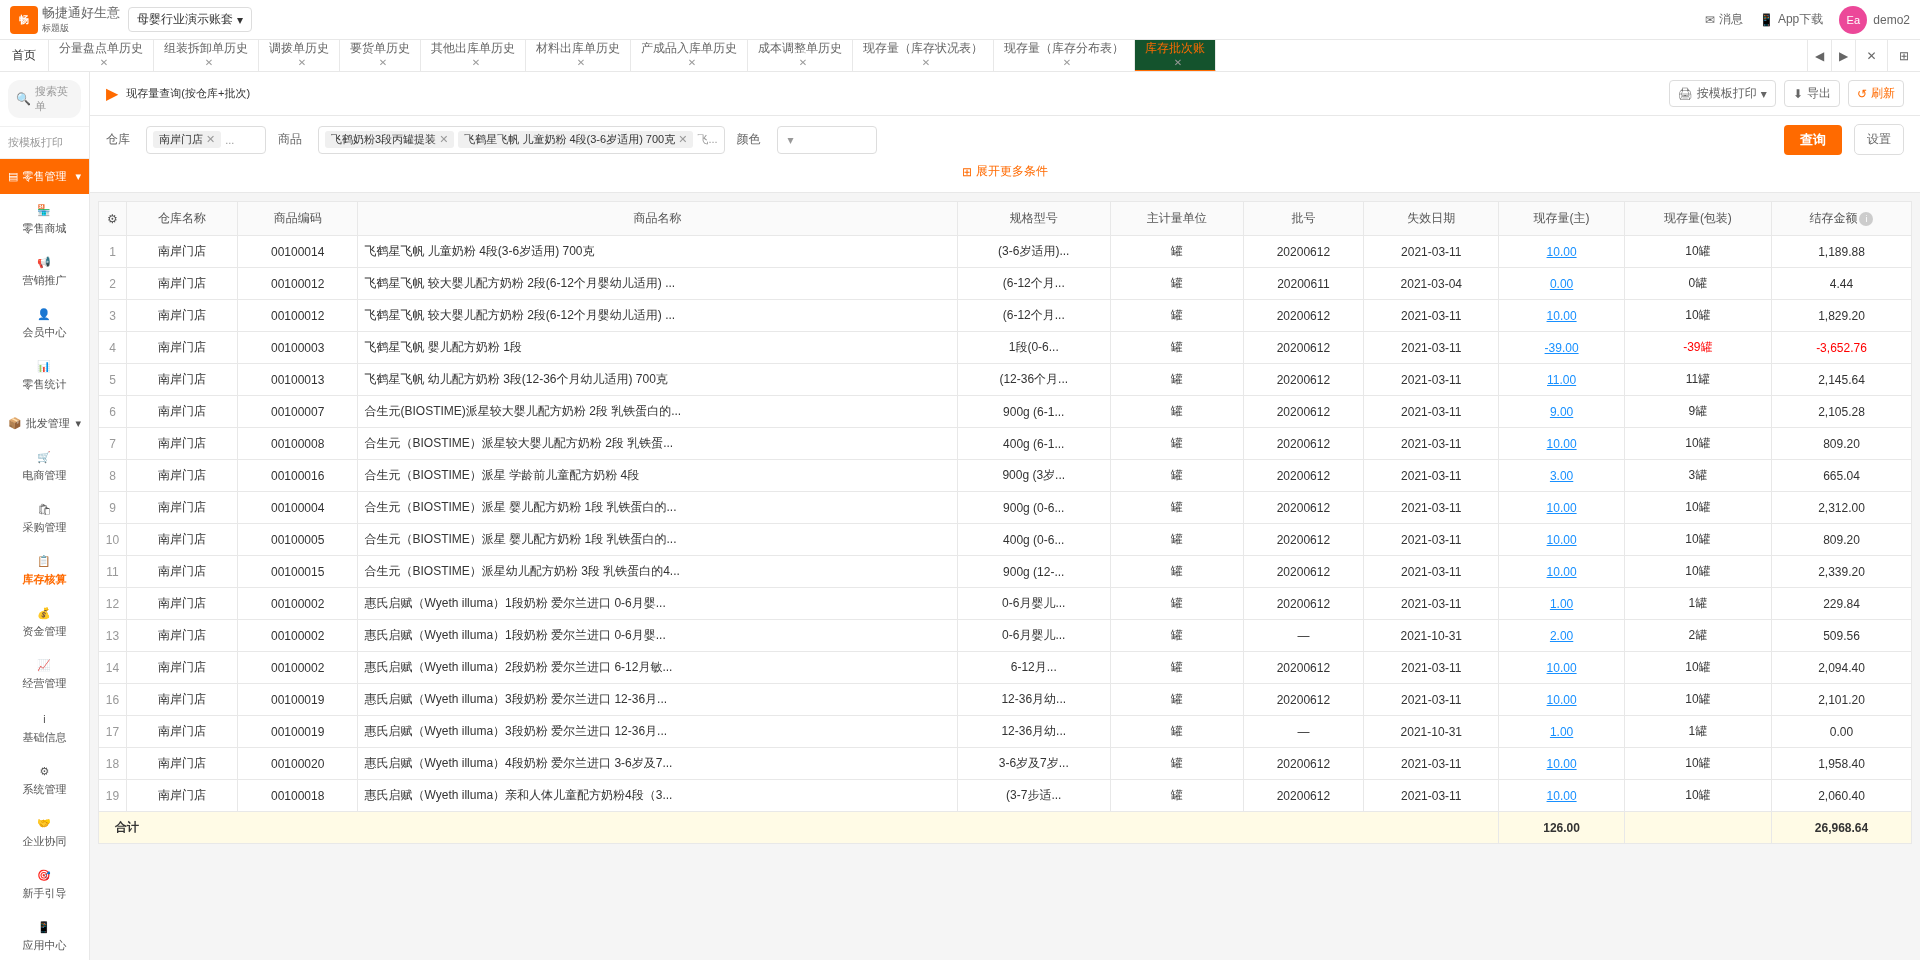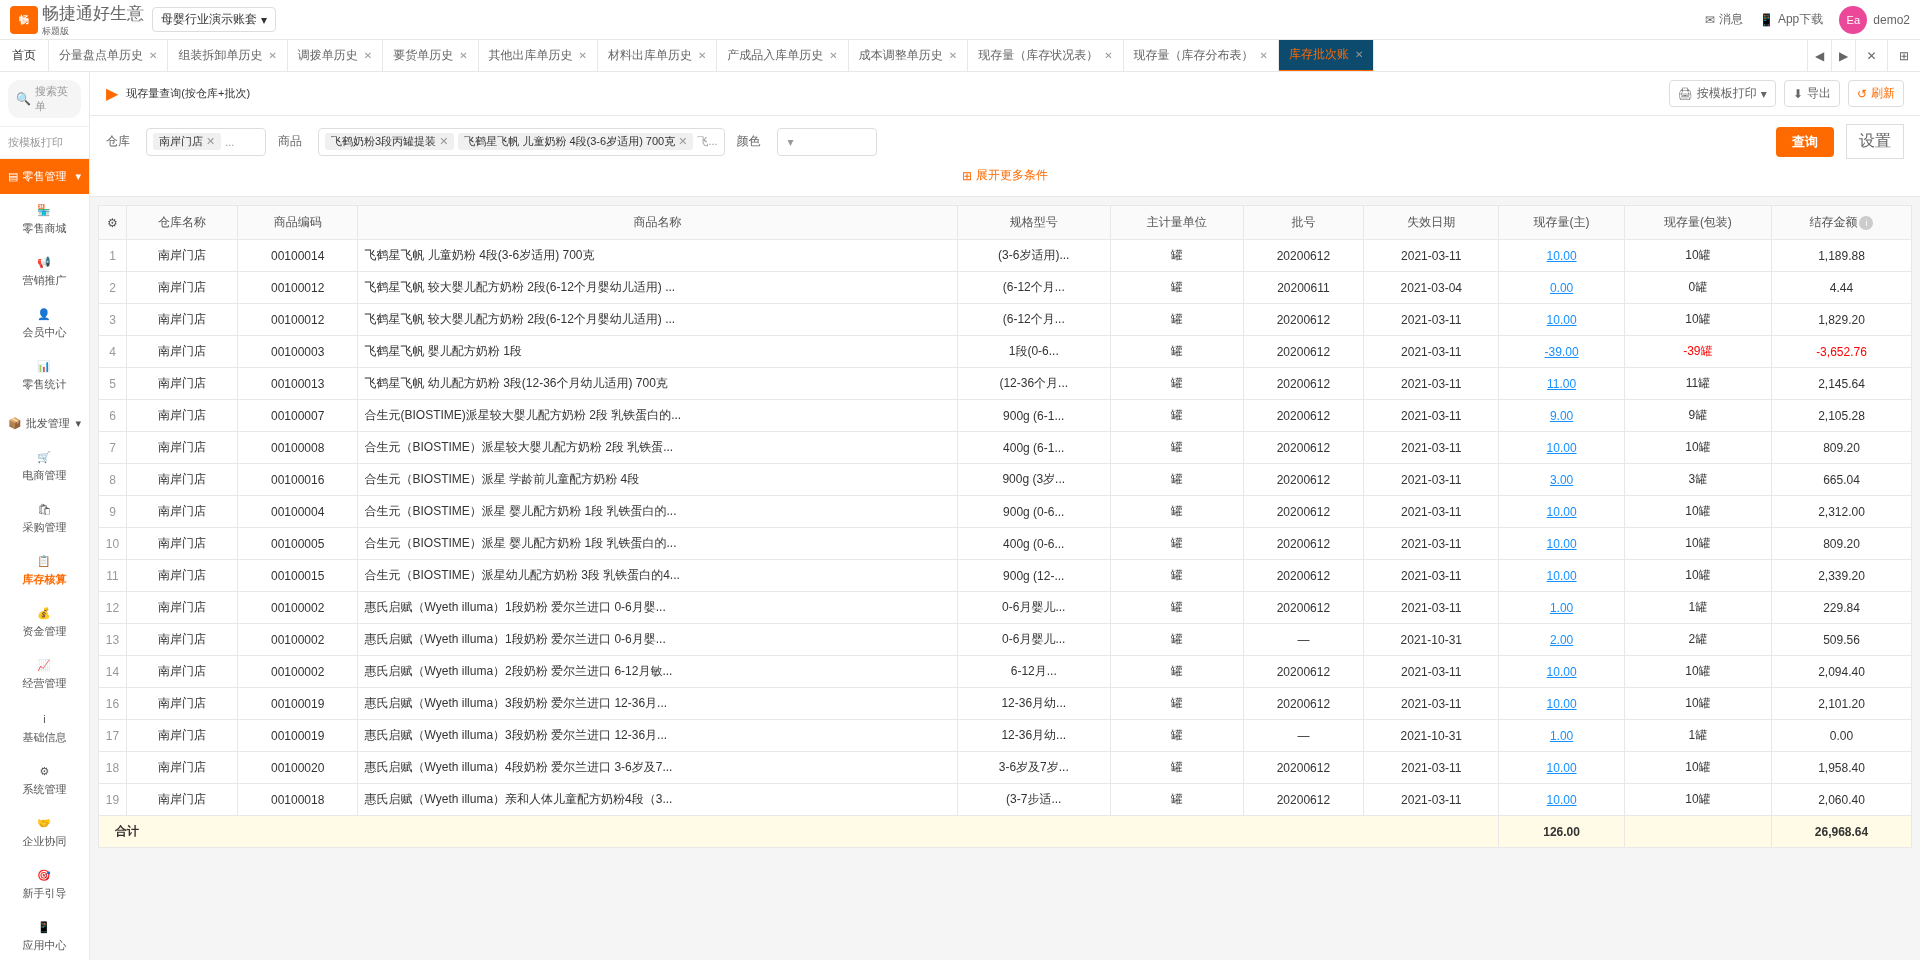--- a/index.html
+++ b/index.html
@@ -3,29 +3,29 @@
   <meta charset="utf-8">
   <style>
     * { box-sizing: border-box; margin: 0; padding: 0; }
     body { font-family: 'Microsoft YaHei', Arial, sans-serif; font-size: 12px; background: #f5f5f5; color: #333; overflow: hidden; }
     
     
     .top-bar { background: #fff; height: 40px; display: flex; align-items: center; justify-content: space-between; padding: 0 10px; border-bottom: 1px solid #e8e8e8; }
     .top-bar-left { display: flex; align-items: center; gap: 8px; }
     .logo { display: flex; align-items: center; gap: 4px; }
     .logo-icon { width: 28px; height: 28px; background: #ff6a00; border-radius: 4px; display: flex; align-items: center; justify-content: center; color: white; font-size: 10px; font-weight: bold; }
-    .logo-text { font-size: 17px; color: #666; }
+    .logo-text { font-size: 13px; color: #666; }
     .store-select { display: flex; align-items: center; gap: 4px; border: 1px solid #ddd; border-radius: 4px; padding: 3px 8px; cursor: pointer; background: #fff; font-size: 12px; }
     .top-bar-right { display: flex; align-items: center; gap: 16px; font-size: 12px; color: #666; }
     .user-avatar { width: 28px; height: 28px; border-radius: 50%; background: #ec4899; display: flex; align-items: center; justify-content: center; color: white; font-size: 11px; }
 
     
     .tab-bar { background: #fff; height: 32px; display: flex; align-items: center; border-bottom: 1px solid #e8e8e8; padding: 0; overflow: hidden; }
-    .tab-item { display: flex; align-items: center; padding: 0 10px; height: 32px; border-right: 1px solid #e8e8e8; cursor: pointer; font-size: 12px; color: #666; white-space: nowrap; flex-shrink: 0; }
-    .tab-item.active { color: #ff6a00; border-bottom: 2px solid #ff6a00; background: #0c4a6e; }
+    .tab-item { display: flex; align-items: center; padding: 0 10px; height: 32px; border-right: 1px solid #e8e8e8; cursor: pointer; font-size: 12px; color: #666; white-space: nowrap; flex-shrink: 0; flex-direction: column; }
+    .tab-item.active { color: #ff6a00; border-bottom: 2px solid #ff6a00; background: #14532d; }
     .tab-item .tab-close { margin-left: 6px; color: #999; font-size: 10px; }
     .tab-home { padding: 0 12px; font-size: 12px; color: #333; border-right: 1px solid #e8e8e8; height: 32px; display: flex; align-items: center; }
     .tab-arrows { display: flex; align-items: center; margin-left: auto; border-left: 1px solid #e8e8e8; }
     .tab-arrow-btn { width: 24px; height: 32px; display: flex; align-items: center; justify-content: center; cursor: pointer; color: #666; border-right: 1px solid #e8e8e8; }
     .tab-close-all { width: 32px; height: 32px; display: flex; align-items: center; justify-content: center; cursor: pointer; color: #666; border-right: 1px solid #e8e8e8; }
     .tab-expand { width: 32px; height: 32px; display: flex; align-items: center; justify-content: center; cursor: pointer; color: #666; }
 
     
     .main-layout { display: flex; height: calc(100vh - 72px); }
 
@@ -58,21 +58,21 @@
     .filter-tag { background: #f0f0f0; border-radius: 3px; padding: 1px 6px; font-size: 11px; display: flex; align-items: center; gap: 3px; }
     .filter-tag .tag-close { cursor: pointer; color: #999; }
     .filter-more { color: #999; font-size: 11px; cursor: pointer; }
     .filter-product-container { display: flex; flex-wrap: wrap; gap: 4px; align-items: center; border: 1px solid #ddd; border-radius: 4px; padding: 2px 6px; min-width: 300px; max-width: 500px; min-height: 28px; }
     .filter-color-container { display: flex; align-items: center; border: 1px solid #ddd; border-radius: 4px; padding: 2px 6px; min-width: 100px; min-height: 28px; }
     .filter-dropdown-arrow { color: #999; cursor: pointer; margin-left: 4px; }
     .expand-more { display: flex; align-items: center; gap: 4px; color: #ff6a00; cursor: pointer; font-size: 12px; padding: 4px 8px; justify-content: center; margin-top: 4px; }
 
     
     .btn-query { background: #ff6a00; color: #fff; border: none; border-radius: 4px; padding: 6px 16px; cursor: pointer; font-size: 13px; font-weight: bold; }
-    .btn-settings { background: #fff; color: #666; border: 1px solid #ddd; border-radius: 0; padding: 6px 12px; cursor: pointer; font-size: 16px; }
+    .btn-settings { background: #fff; color: #666; border: 1px solid #ddd; border-radius: 5px; padding: 6px 12px; cursor: pointer; font-size: 12px; }
 
     
     .table-area { flex: 1; overflow: auto; padding: 8px; }
     .data-table { width: 100%; border-collapse: collapse; background: #fff; font-size: 12px; }
     .data-table th { background: #fafafa; padding: 8px 6px; text-align: center; border: 1px solid #e8e8e8; font-weight: normal; color: #555; white-space: nowrap; position: sticky; top: 0; z-index: 1; }
     .data-table td { padding: 7px 6px; border: 1px solid #e8e8e8; text-align: center; white-space: nowrap; }
     .data-table .row-num { color: #999; }
     .data-table .text-left { text-align: left; }
     .data-table .text-red { color: #f00; }
     .data-table .text-link { color: #1890ff; cursor: pointer; text-decoration: underline; }

